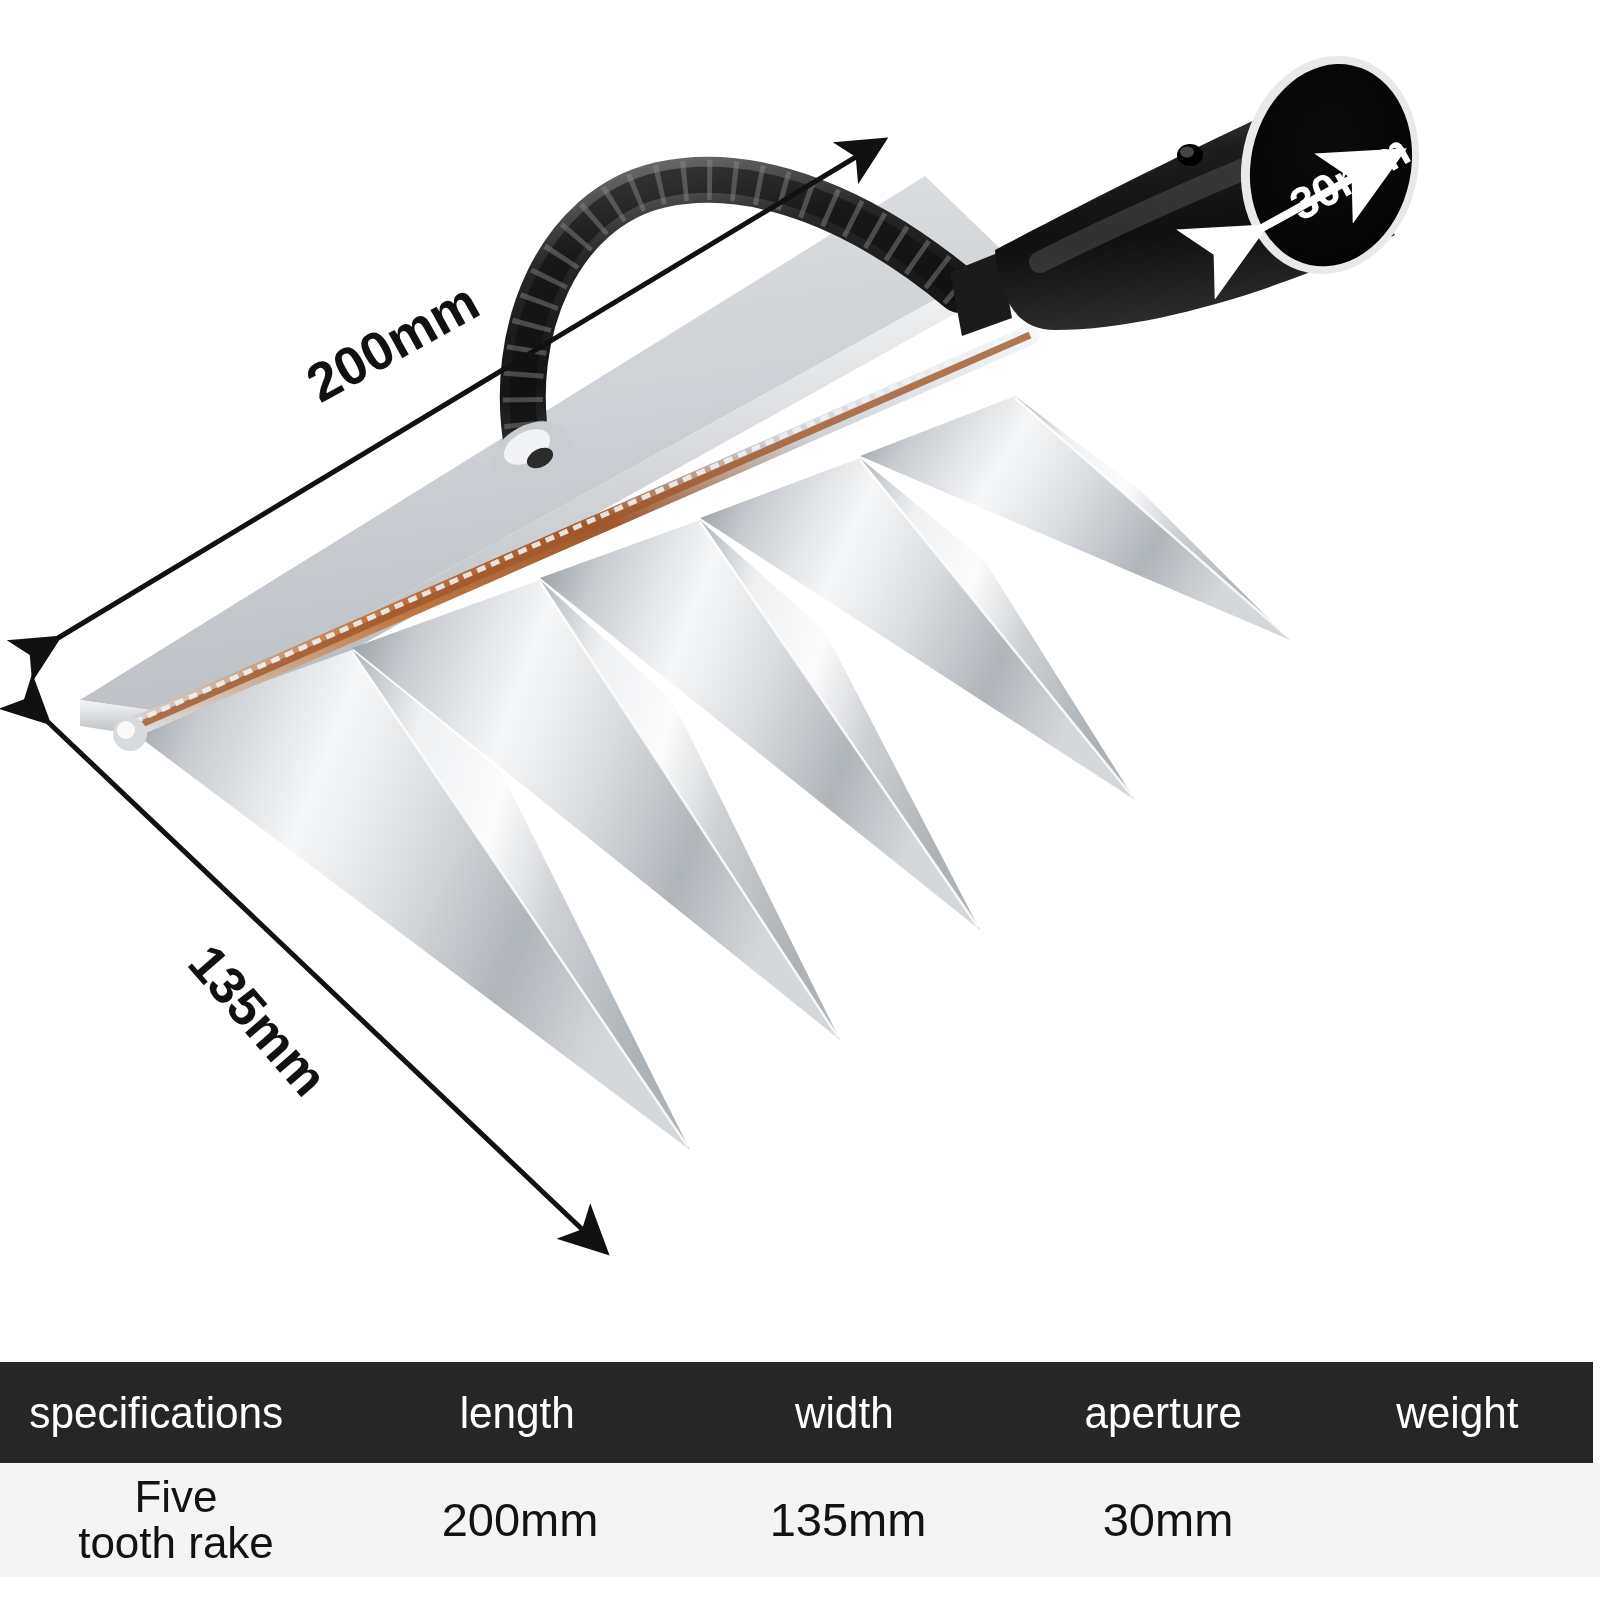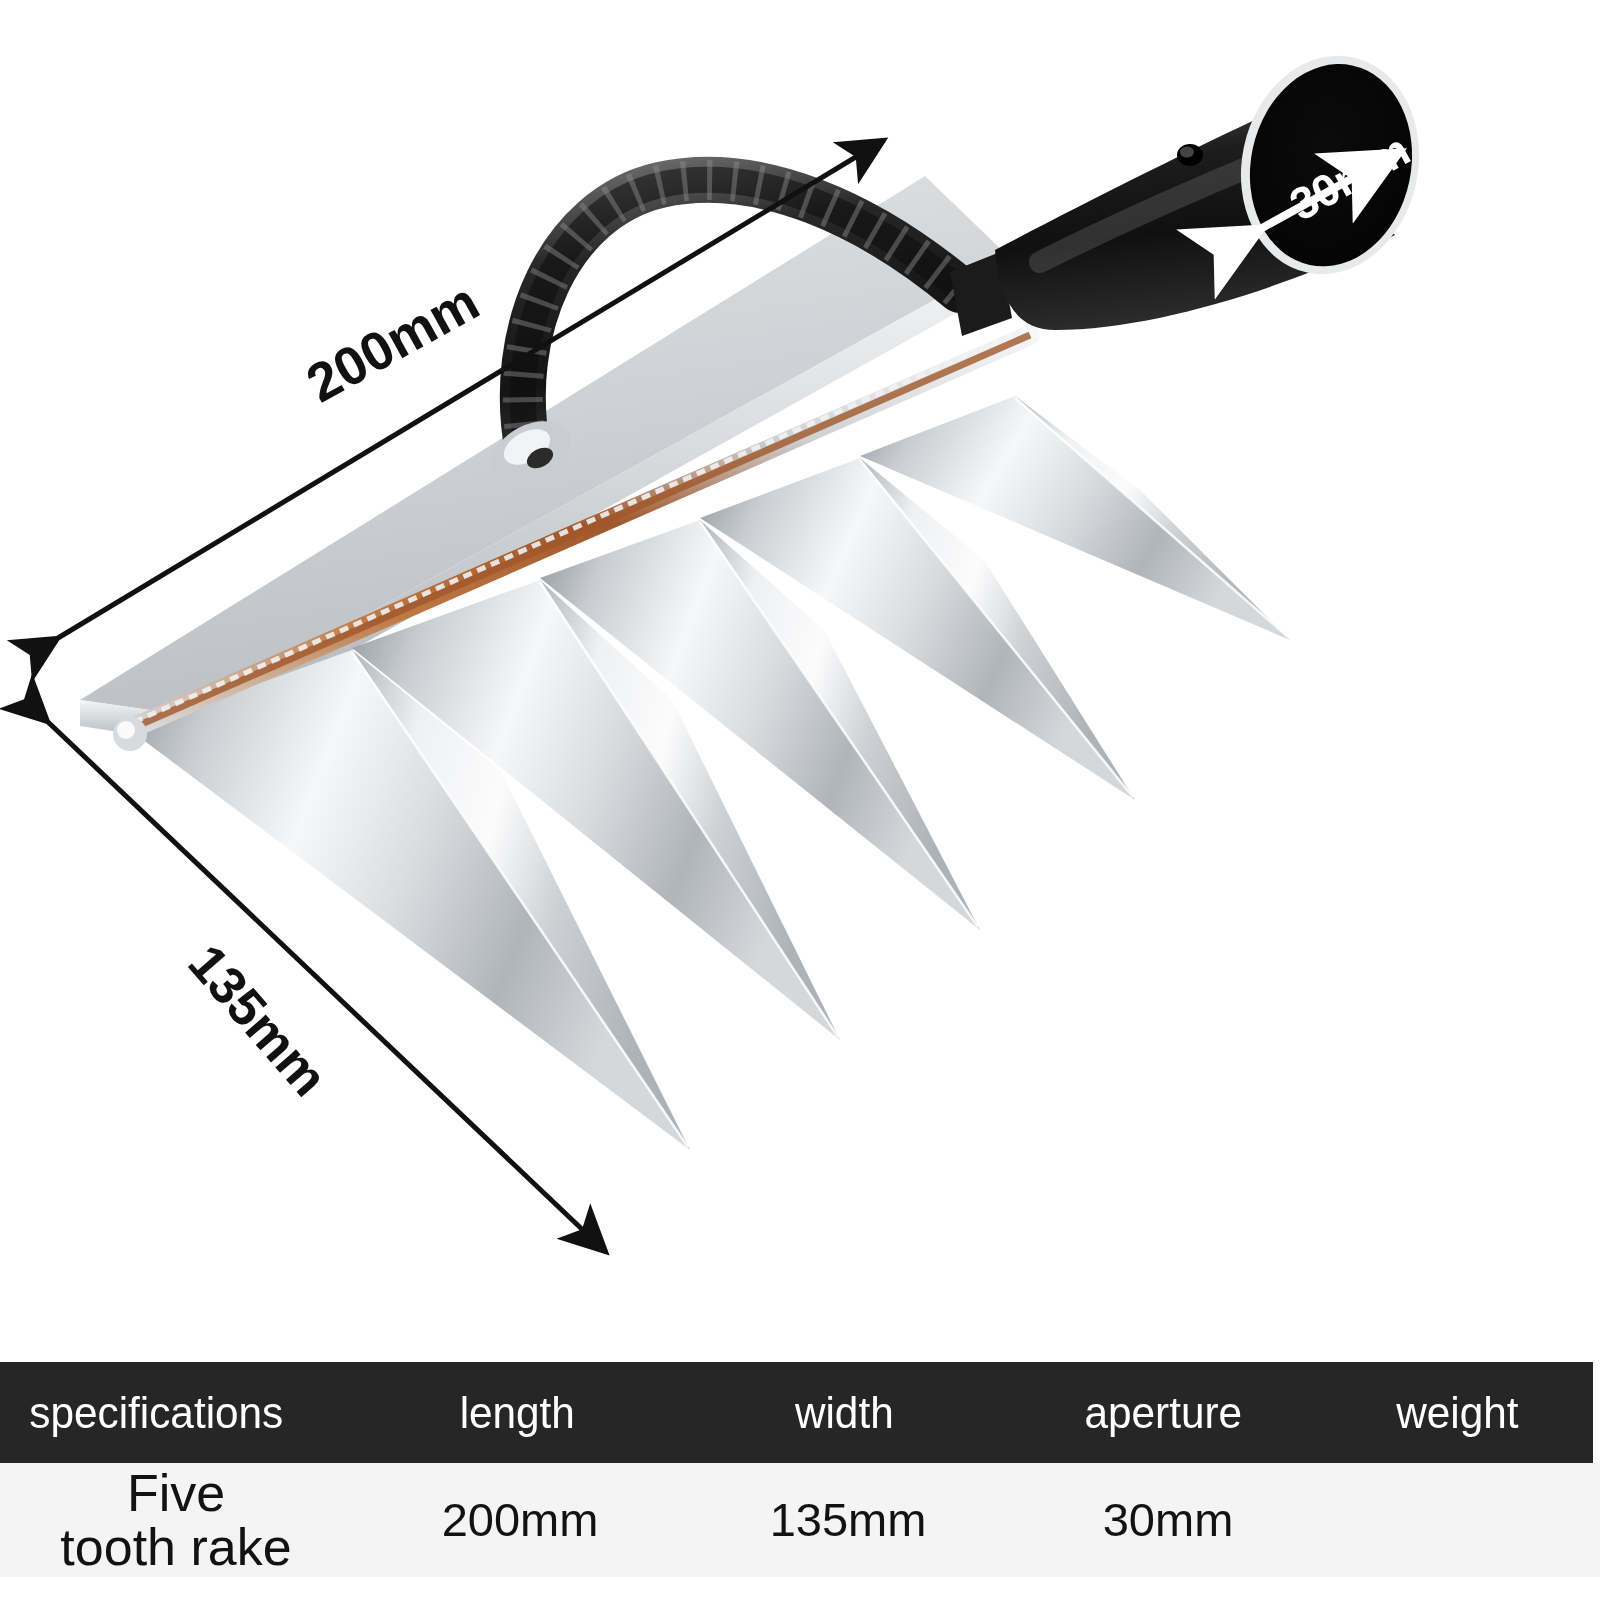--- a/index.html
+++ b/index.html
@@ -71,21 +71,21 @@
     font-weight:400;
     text-align:center;
     line-height:1.04;
   }
   .col-0 { width:22.0%; }
   .col-1 { width:21.0%; }
   .col-2 { width:20.0%; }
   .col-3 { width:20.0%; }
   .col-4 { width:17.0%; }
   #spec-header-row .col-0 { text-align:left; padding-left:20px; }
-  #spec-data-row  .col-0 { font-size:52px; }
+  #spec-data-row  .col-0 { font-size:44px; }
 </style>
 </head>
 <body>
 
 <div id="product-figure">
 
   <svg id="product-svg" width="1600" height="1340" viewBox="0 0 1600 1340">
     <defs>
 
       <linearGradient id="barTop" x1="0" y1="0" x2="0.25" y2="1">

